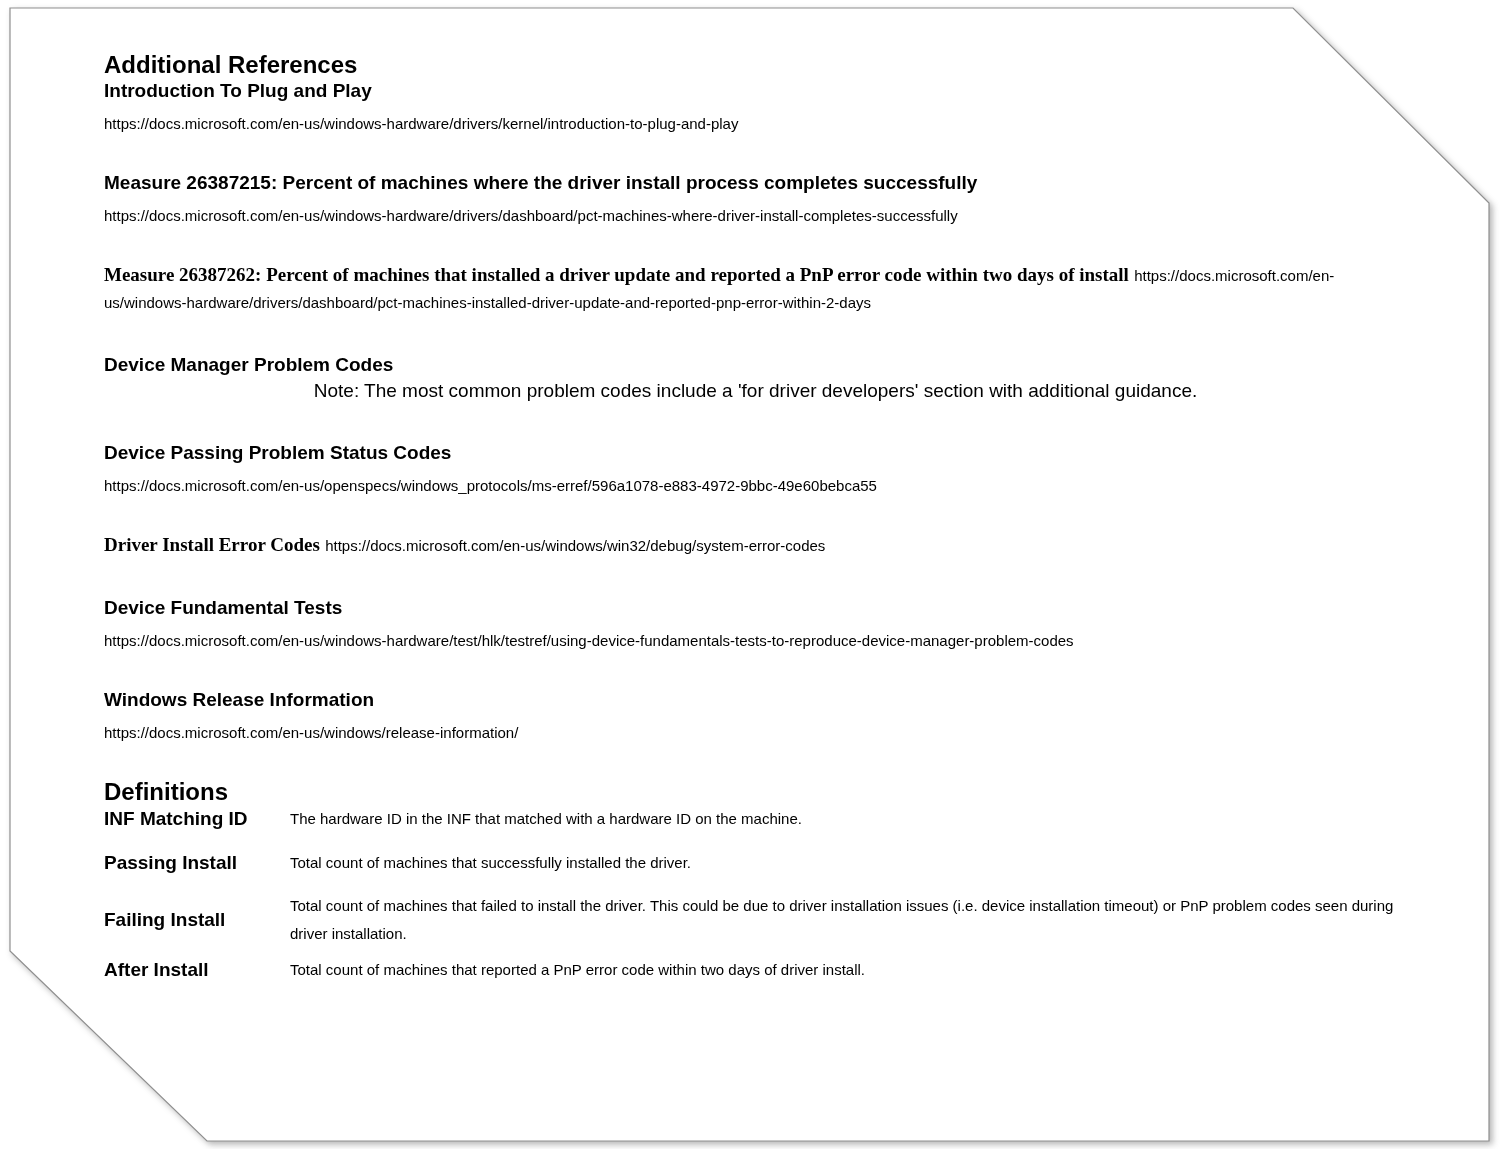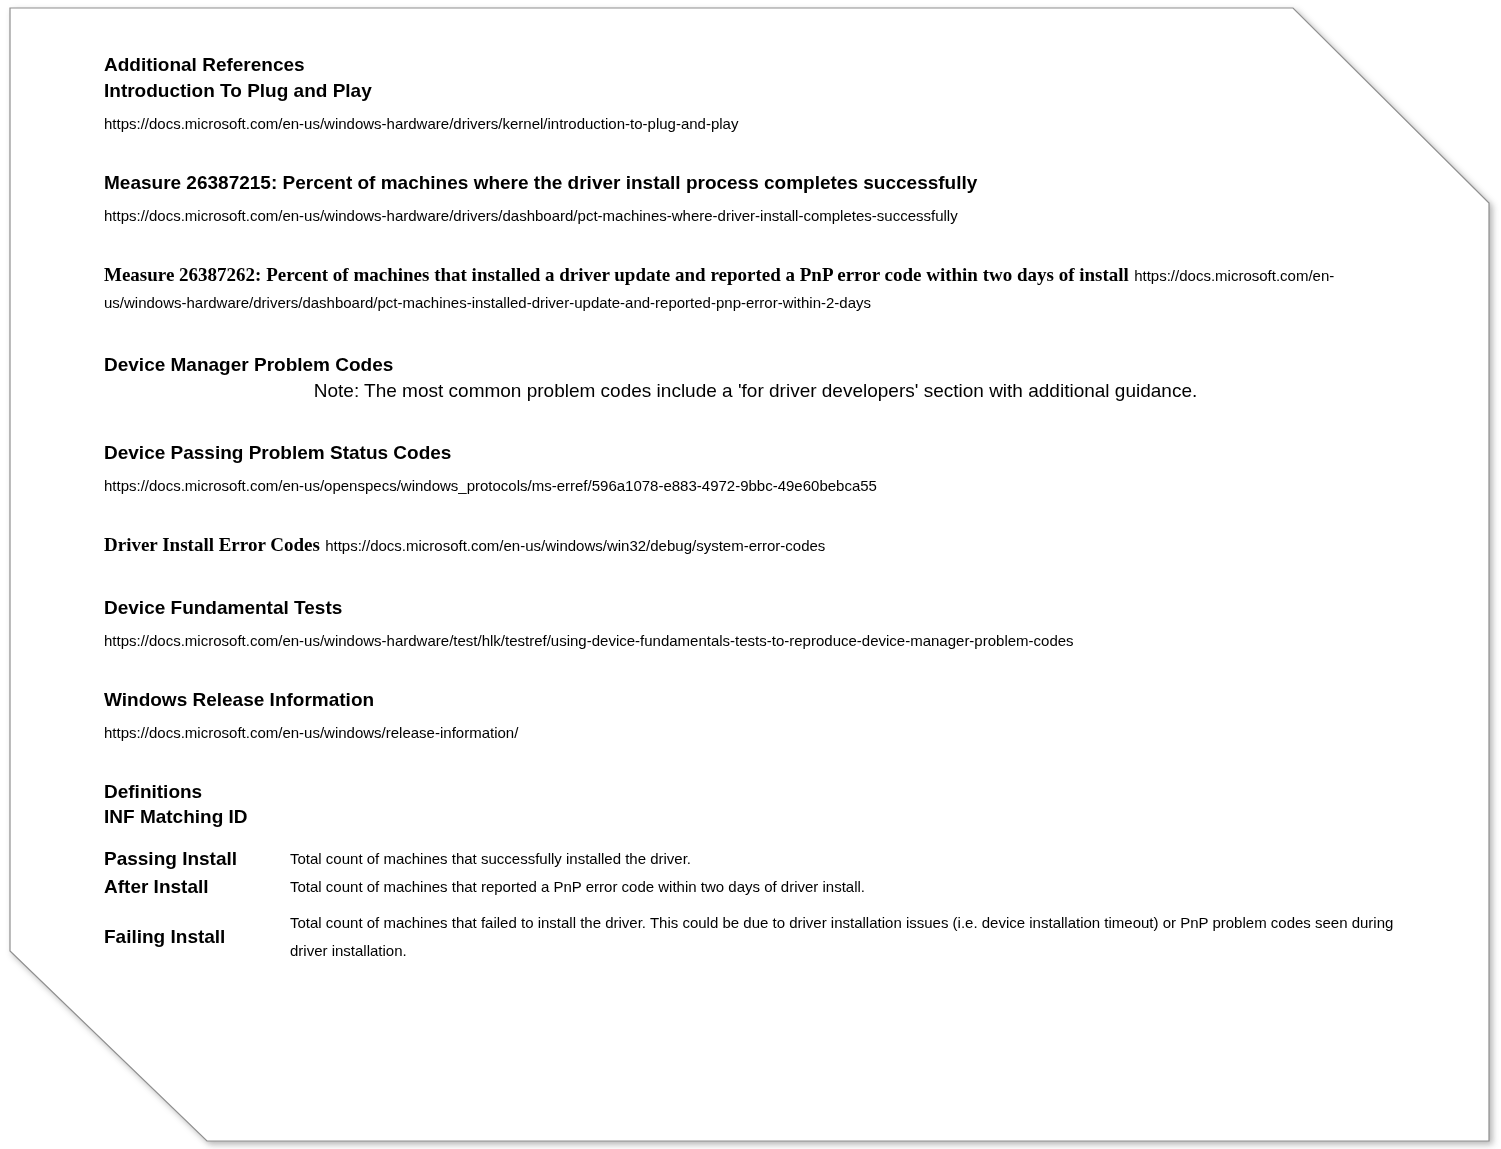--- a/index.html
+++ b/index.html
@@ -27,21 +27,21 @@
     position: absolute;
     left: 10px;
     top: 8px;
     width: 1479px;
     height: 1133px;
     padding: 44px 82px 0 94px;
     box-sizing: border-box;
   }
   h1.sec-title {
     margin: 0;
-    font-size: 19px;
+    font-size: 24px;
     line-height: 26px;
     font-weight: bold;
   }
   .ref { margin: 0 0 36px 0; }
   .first-gap { margin-bottom: 25px; }
   h2.ref-title {
     margin: 0;
     font-size: 19px;
     line-height: 26px;
     font-weight: bold;
@@ -65,21 +65,21 @@
     line-height: 26px;
   }
   .ref-title-inline { font-weight: bold; font-family: Liberation Serif, serif; }
   .ref-url-inline { font-size: 15px; font-weight: normal; }
   .defs-title-gap { margin-bottom: 43px; }
   .def-row {
     display: flex;
     align-items: center;
   }
   .def-row:nth-of-type(1) { margin-bottom: 16px; }
-  .def-row:nth-of-type(2) { }
+  .def-row:nth-of-type(2) { margin-bottom: 15px; }
   .def-row:nth-of-type(3) { margin-bottom: 8px; }
   .def-term {
     width: 186px;
     flex-shrink: 0;
     font-size: 19px;
     line-height: 24px;
     font-weight: bold;
   }
   .def-text {
     font-size: 15px;
@@ -141,31 +141,32 @@
 
     <section class="ref">
       <h2 class="ref-title">Windows Release Information</h2>
       <div class="ref-url">https://docs.microsoft.com/en-us/windows/release-information/</div>
     </section>
 
     <h1 class="sec-title defs-title-gap">Definitions</h1>
 
     <div class="def-row">
       <div class="def-term">INF Matching ID</div>
+      <div class="def-text">The hardware ID in the INF that matched with a hardware ID on the machine.</div>
     </div>
 
     <div class="def-row">
       <div class="def-term">Passing Install</div>
       <div class="def-text">Total count of machines that successfully installed the driver.</div>
     </div>
 
     <div class="def-row">
-      <div class="def-term">After Install</div>
-      <div class="def-text">Total count of machines that reported a PnP error code within two days of driver install.</div>
+      <div class="def-term">Failing Install</div>
+      <div class="def-text">Total count of machines that failed to install the driver. This could be due to driver installation issues (i.e. device installation timeout) or PnP problem codes seen during driver installation.</div>
     </div>
 
     <div class="def-row">
-      <div class="def-term">Failing Install</div>
-      <div class="def-text">Total count of machines that failed to install the driver. This could be due to driver installation issues (i.e. device installation timeout) or PnP problem codes seen during driver installation.</div>
+      <div class="def-term">After Install</div>
+      <div class="def-text">Total count of machines that reported a PnP error code within two days of driver install.</div>
     </div>
 
   </div>
 </div>
 
 </body></html>

